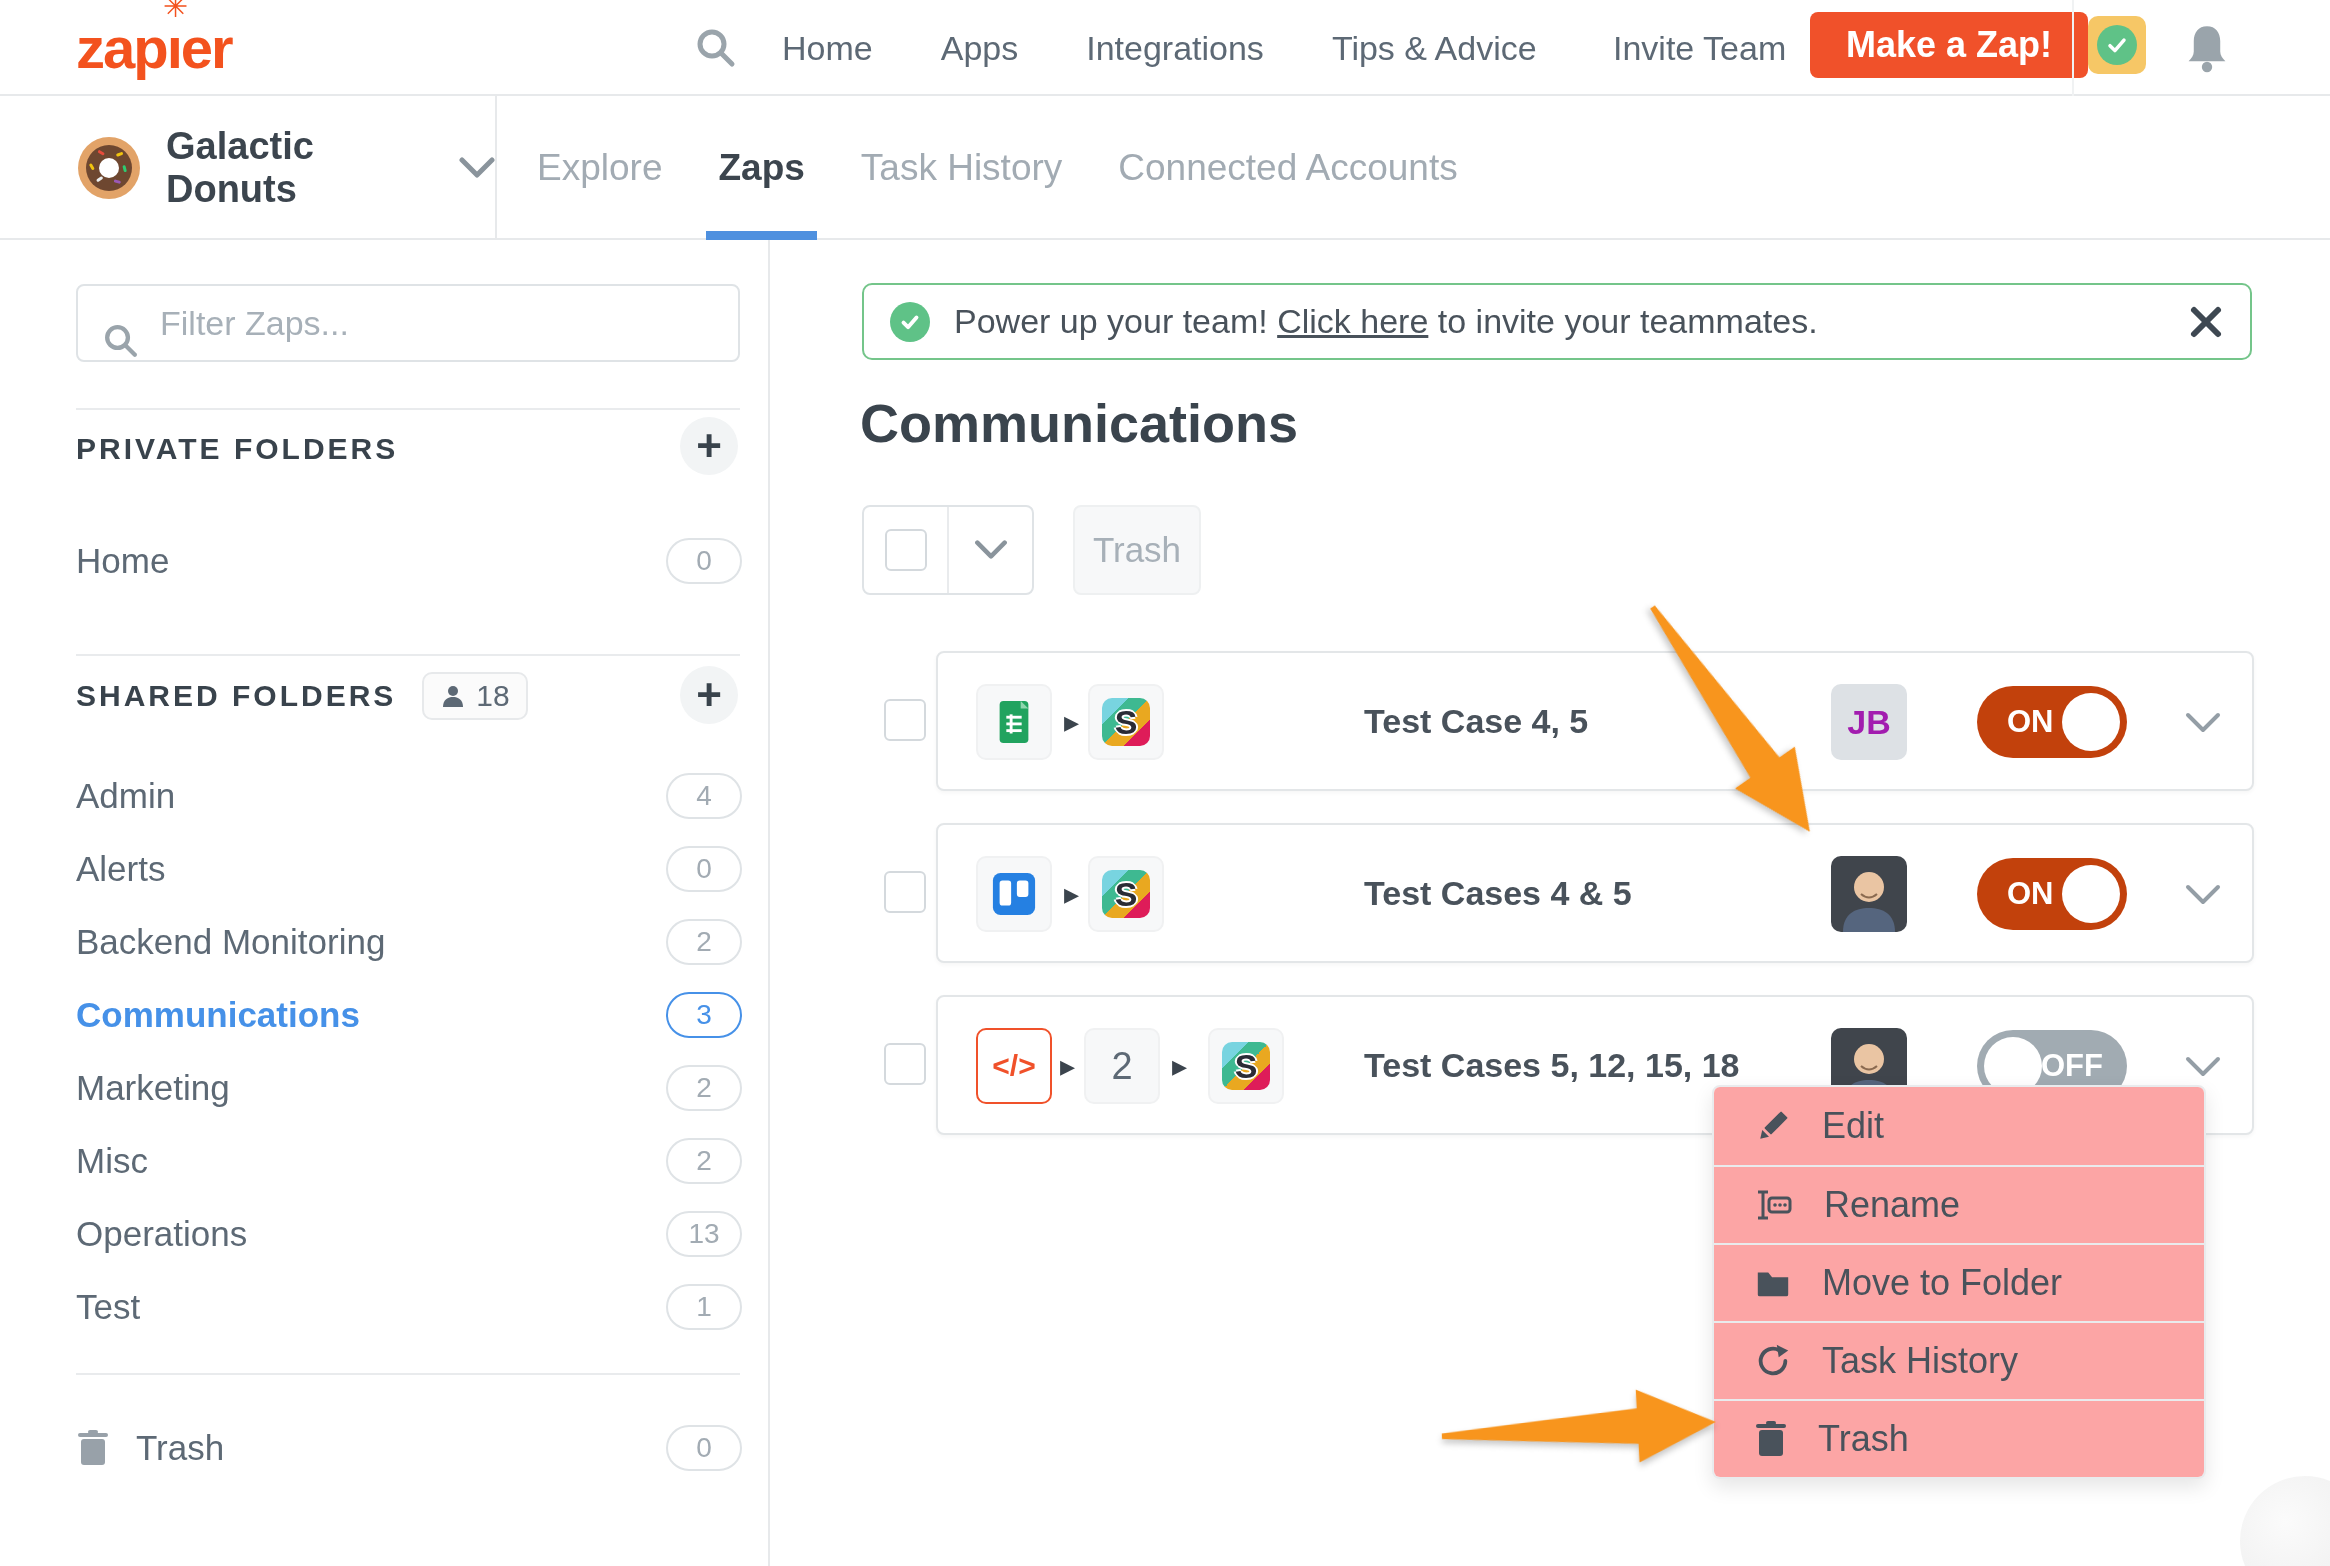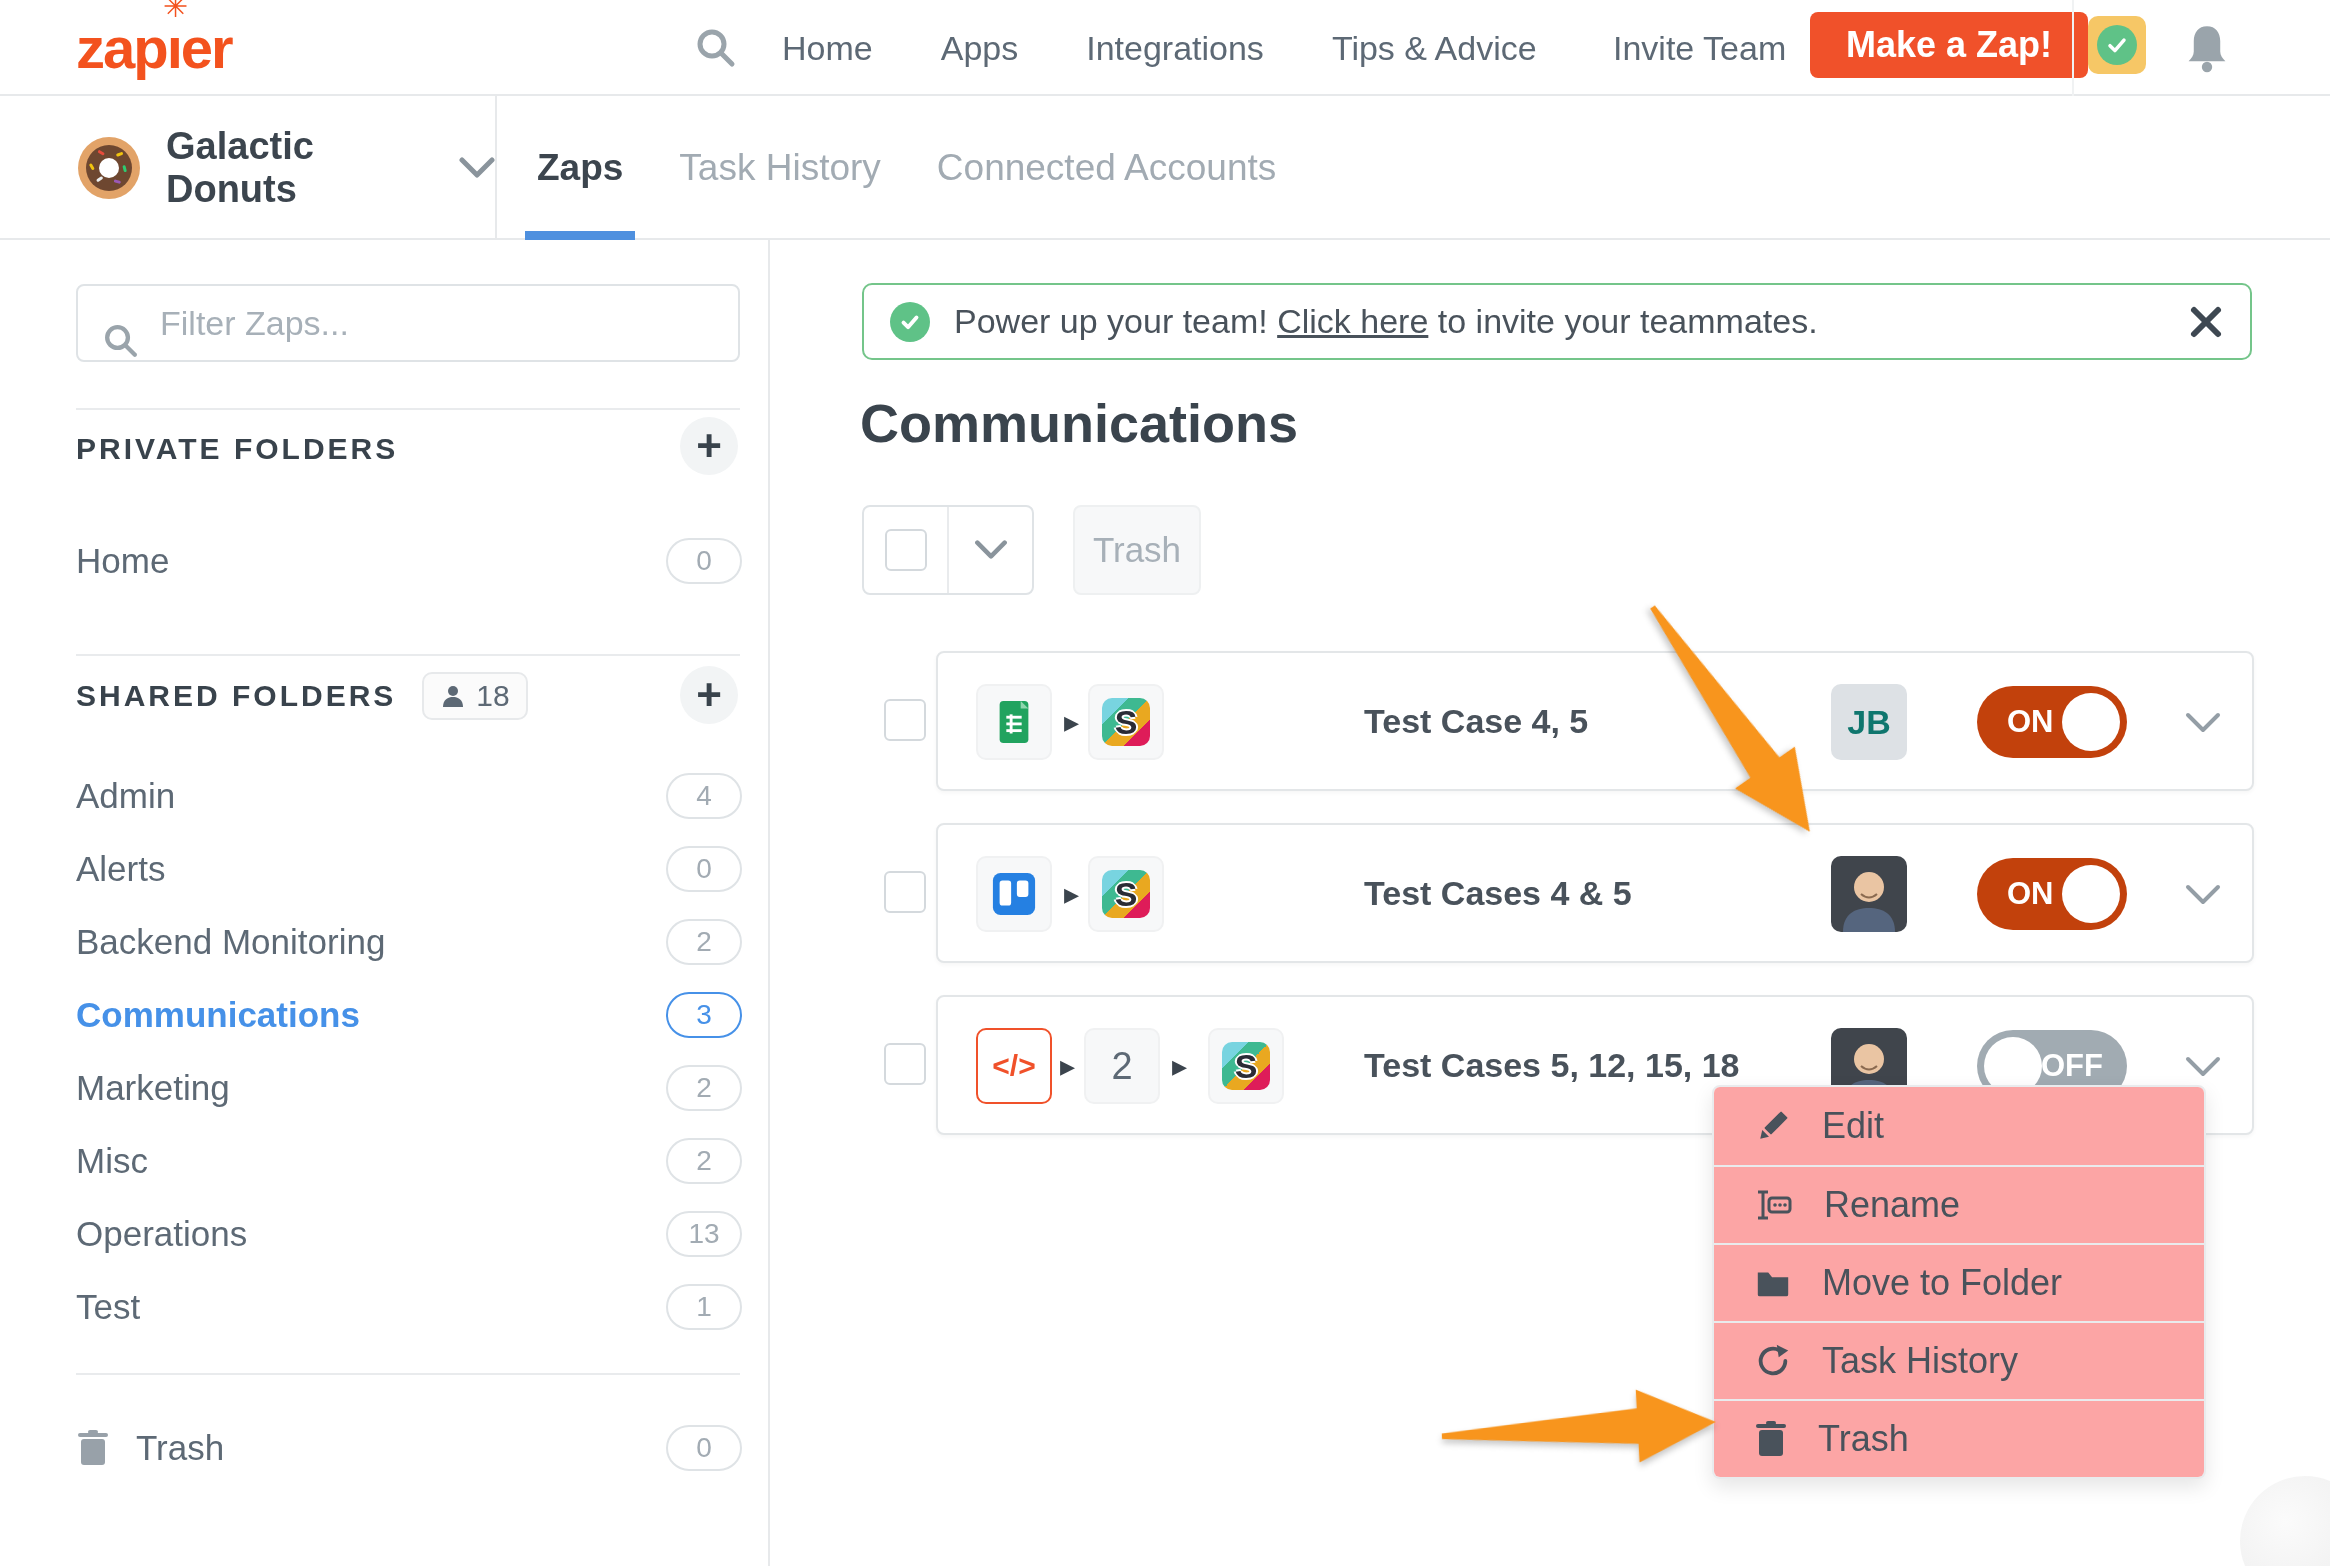--- a/index.html
+++ b/index.html
@@ -107,21 +107,21 @@
               background:linear-gradient(135deg,#78d4e0 0 28%,#3eb991 28% 50%,#e9a820 50% 72%,#de1c59 72% 100%);
               display:flex; align-items:center; justify-content:center; font-size:34px; font-weight:700; color:#2a2c35;
               text-shadow:-2px 0 #fff,2px 0 #fff,0 -2px #fff,0 2px #fff; }
   .code-glyph { font-size:30px; font-weight:700; color:#f0512a; }
   .tile.code { border-color:#f0512a; background:#fff; }
   .step-num { font-size:38px; color:#5d6975; }
   .zap-title { position:absolute; left:426px; top:0; height:100%; display:flex; align-items:center;
                font-size:34px; font-weight:700; color:#49525b; cursor:pointer; }
   .avatar { position:absolute; left:893px; top:31px; width:76px; height:76px; border-radius:10px; overflow:hidden; }
   .avatar.initials { background:#dde1e5; display:flex; align-items:center; justify-content:center;
-                     font-size:34px; font-weight:700; color:#0f766e; }
+                     font-size:34px; font-weight:700; color:#a21caf; }
   .toggle { position:absolute; left:1039px; top:33px; width:150px; height:72px; border-radius:36px; cursor:pointer; }
   .toggle.on { background:#c2410c; }
   .toggle.off { background:#a1abb2; }
   .toggle .lbl { position:absolute; top:0; height:100%; display:flex; align-items:center; color:#fff;
                  font-size:31px; font-weight:700; }
   .toggle.on .lbl { left:30px; }
   .toggle.off .lbl { right:24px; }
   .knob { position:absolute; top:7px; width:58px; height:58px; border-radius:50%; background:#fff; }
   .toggle.on .knob { right:7px; }
   .toggle.off .knob { left:7px; }
@@ -199,20 +199,21 @@
         </svg>
       </span>
       <span class="acct-name">Galactic Donuts</span>
       <span class="acct-chev">
         <svg width="36" height="22" viewBox="0 0 36 22">
             <polyline points="3,3 18,18 33,3" fill="none" stroke="#8a949c" stroke-width="5" stroke-linecap="round" stroke-linejoin="round"></polyline>
           </svg>
       </span>
     </div>
     <nav class="tabs">
+      <span class="tab">Explore</span>
       <span class="tab active">Zaps</span>
       <span class="tab">Task History</span>
       <span class="tab">Connected Accounts</span>
     </nav>
   </div>
 
   <aside class="sidebar">
     <div class="filter-wrap">
       <svg width="38" height="38" viewBox="0 0 44 44">
           <circle cx="18" cy="18" r="12" fill="none" stroke="#9aa4ab" stroke-width="5"></circle>

